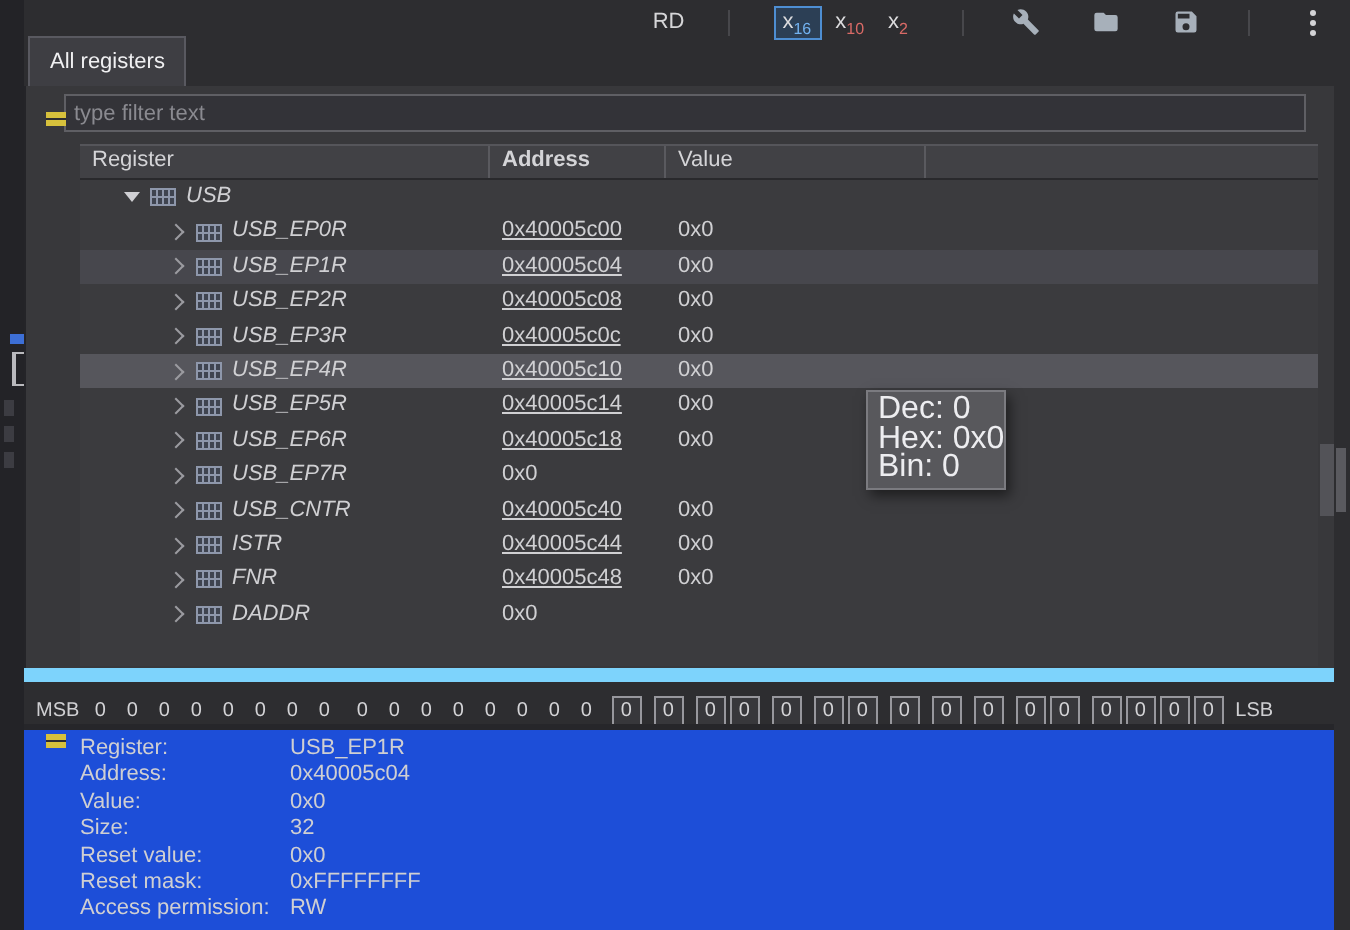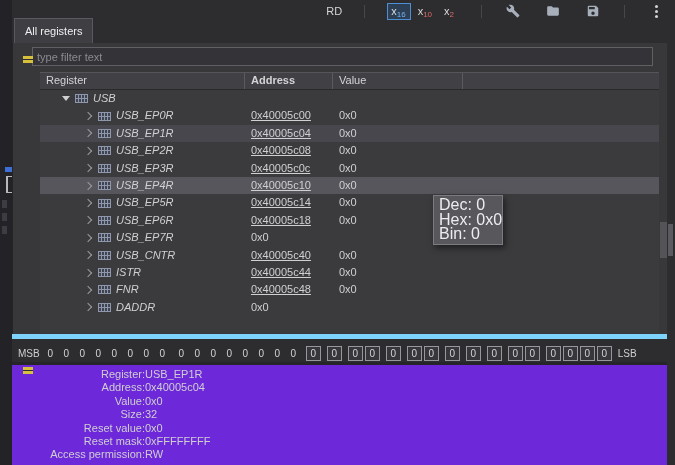--- a/index.html
+++ b/index.html
@@ -30,23 +30,23 @@
         border:none;cursor:pointer;padding:0;}
   .kebab{width:3px;height:3px;border-radius:50%;background:#d2d2d5;box-shadow:0 5px 0 #d2d2d5,0 -5px 0 #d2d2d5;}
 
   
   .tabrow{position:absolute;left:12px;top:22px;right:0;height:21px;background:#2d2d30;display:flex;align-items:flex-end;}
   .tab{margin-left:2px;height:20px;display:flex;align-items:center;padding:12px 10px;background:#3e3e43;
        border:1px solid #595960;border-bottom:none;font-size:11px;color:#f0f0f2;box-sizing:border-box;cursor:pointer;}
 
   
   .content-bg{position:absolute;left:12px;top:43px;width:655px;height:291px;background:#38383b;border-left:1px solid #242428;box-sizing:border-box;}
-  .bitbar-wrap{position:absolute;left:12px;top:334px;width:655px;height:28px;background:#2d2d30;border-top:5px solid #7dd3fc;box-sizing:border-box;}
+  .bitbar-wrap{position:absolute;left:12px;top:334px;width:655px;height:28px;background:#2d2d30;border-top:7px solid #7dd3fc;box-sizing:border-box;}
   .sash{position:absolute;left:12px;top:362px;width:655px;height:3px;background:#26262a;}
-  .details-wrap{position:absolute;left:12px;top:365px;width:655px;bottom:0;background:#6d28d9;overflow:hidden;text-align:right;}
+  .details-wrap{position:absolute;left:12px;top:365px;width:655px;bottom:0;background:#1d4ed8;overflow:hidden;}
 
   
   .ymark{position:absolute;width:10px;height:7px;background:#d7c13c;z-index:3;}
   .ymark::after{content:'';display:block;height:1px;background:#2d2d30;margin-top:3px;}
 
   
   .filter{position:absolute;left:32px;top:47px;width:621px;height:19px;background:#333338;border:1px solid #5f5f64;
           color:#cfcfd2;font-size:11px;padding:0 4px;box-sizing:border-box;font-family:inherit;}
   .filter::placeholder{color:#8a8a90;}
 

